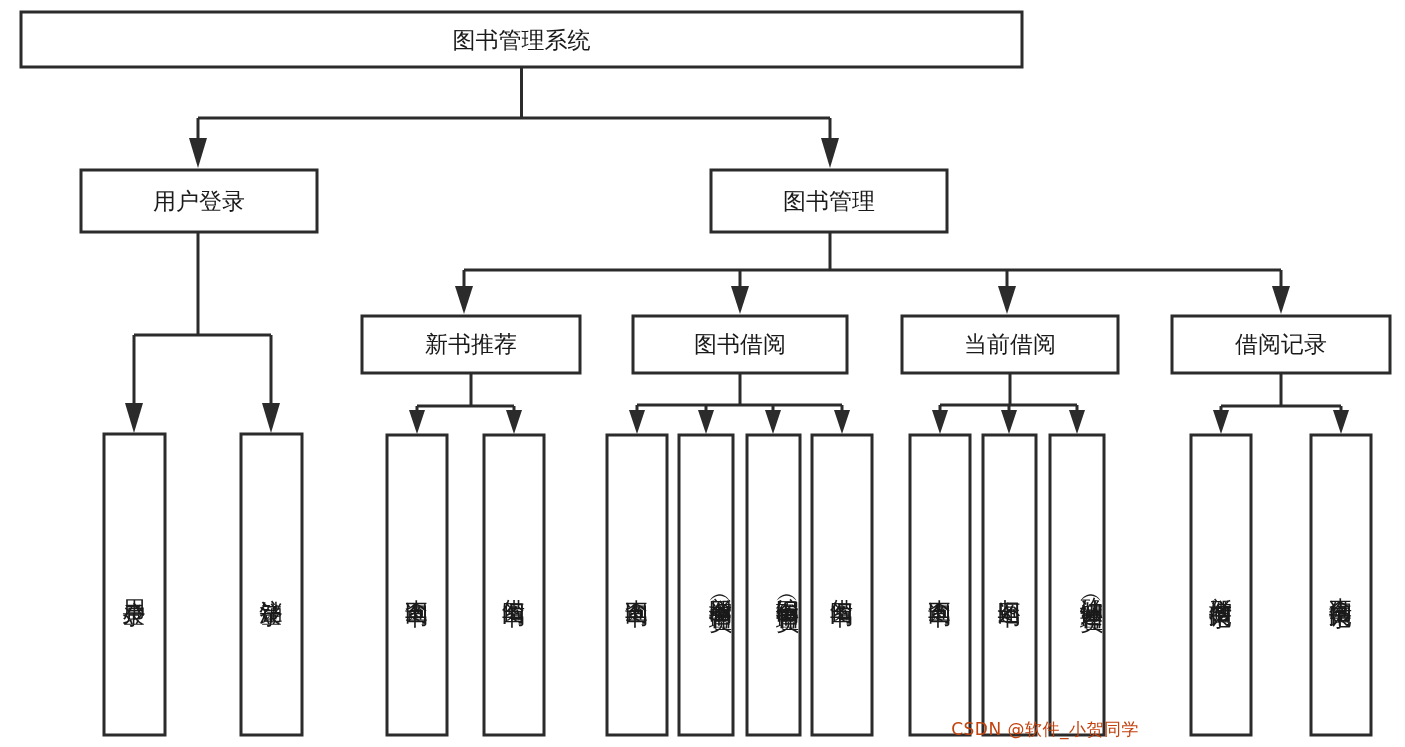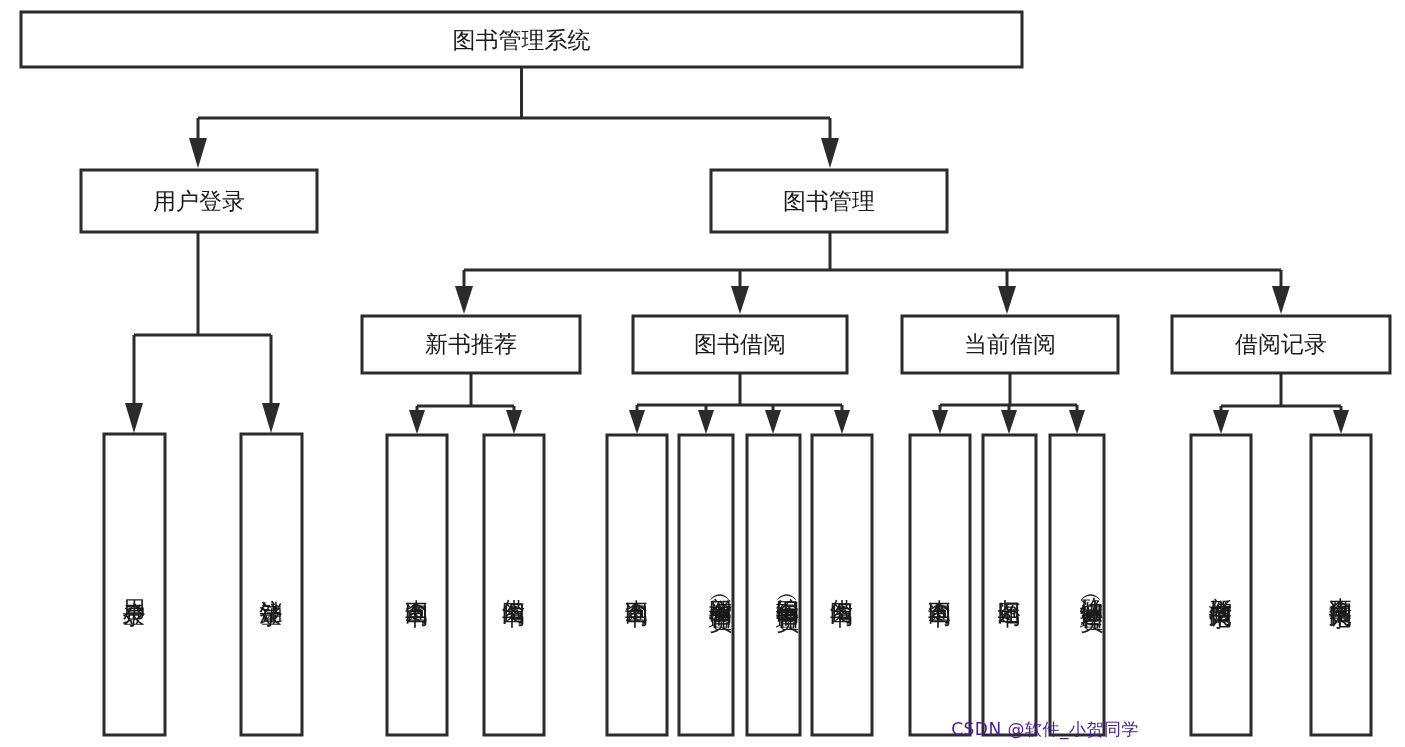--- a/index.html
+++ b/index.html
@@ -60,21 +60,21 @@
     white-space: nowrap;
     text-align: center;
     pointer-events: none;
   }
   .watermark {
     position: absolute;
     right: 8px;
     bottom: 6px;
     font-family: "DejaVu Sans", "Liberation Sans", sans-serif;
     font-size: 17px;
-    color: #4c1d95;
+    color: #c2410c;
     letter-spacing: 0.5px;
     white-space: nowrap;
   }
 </style>
 </head>
 <body>
 
 <div id="diagram-root">
 
   <svg class="diagram-canvas" viewBox="0 0 1405 747">

